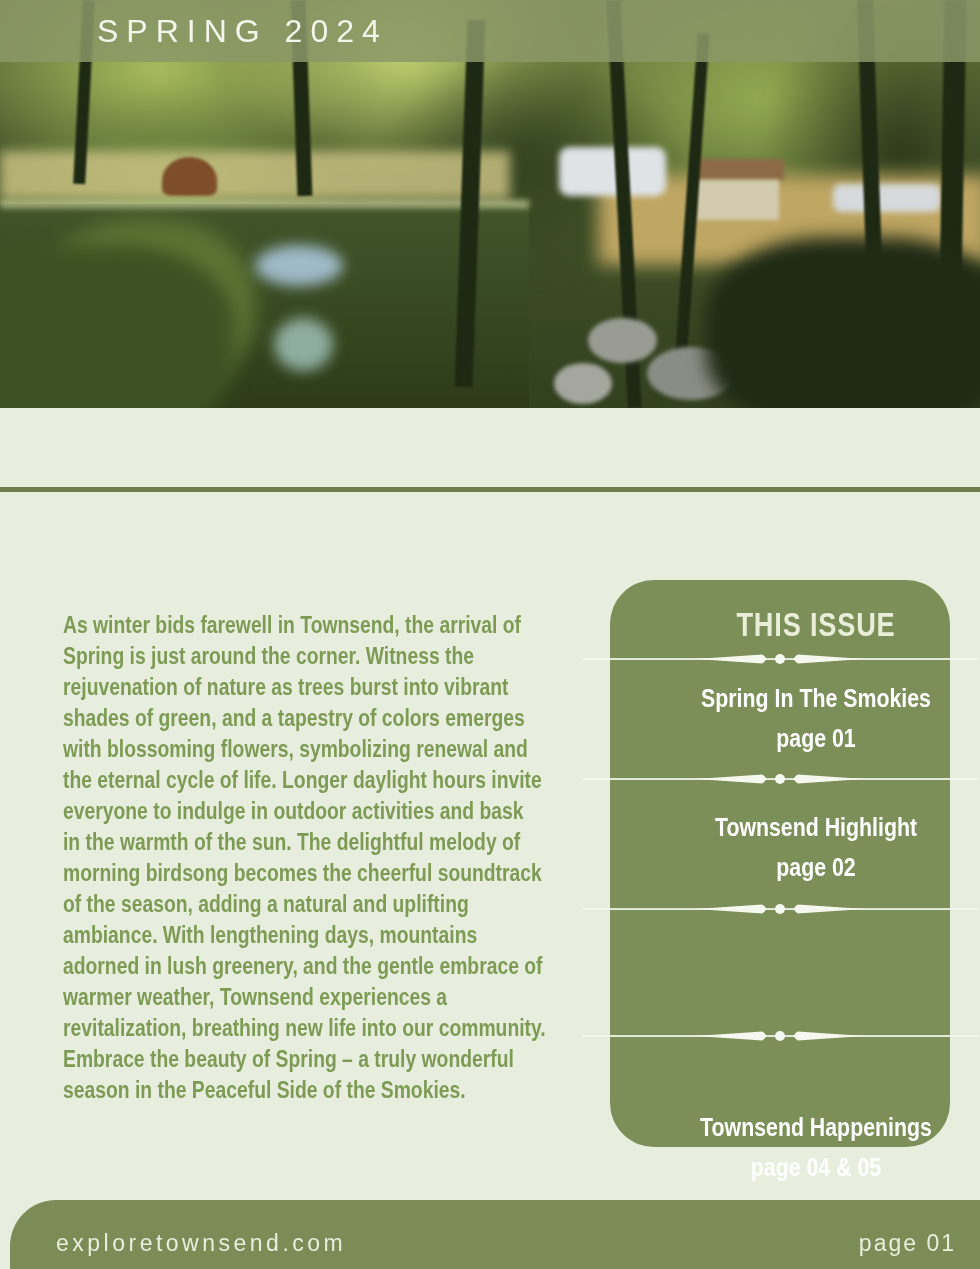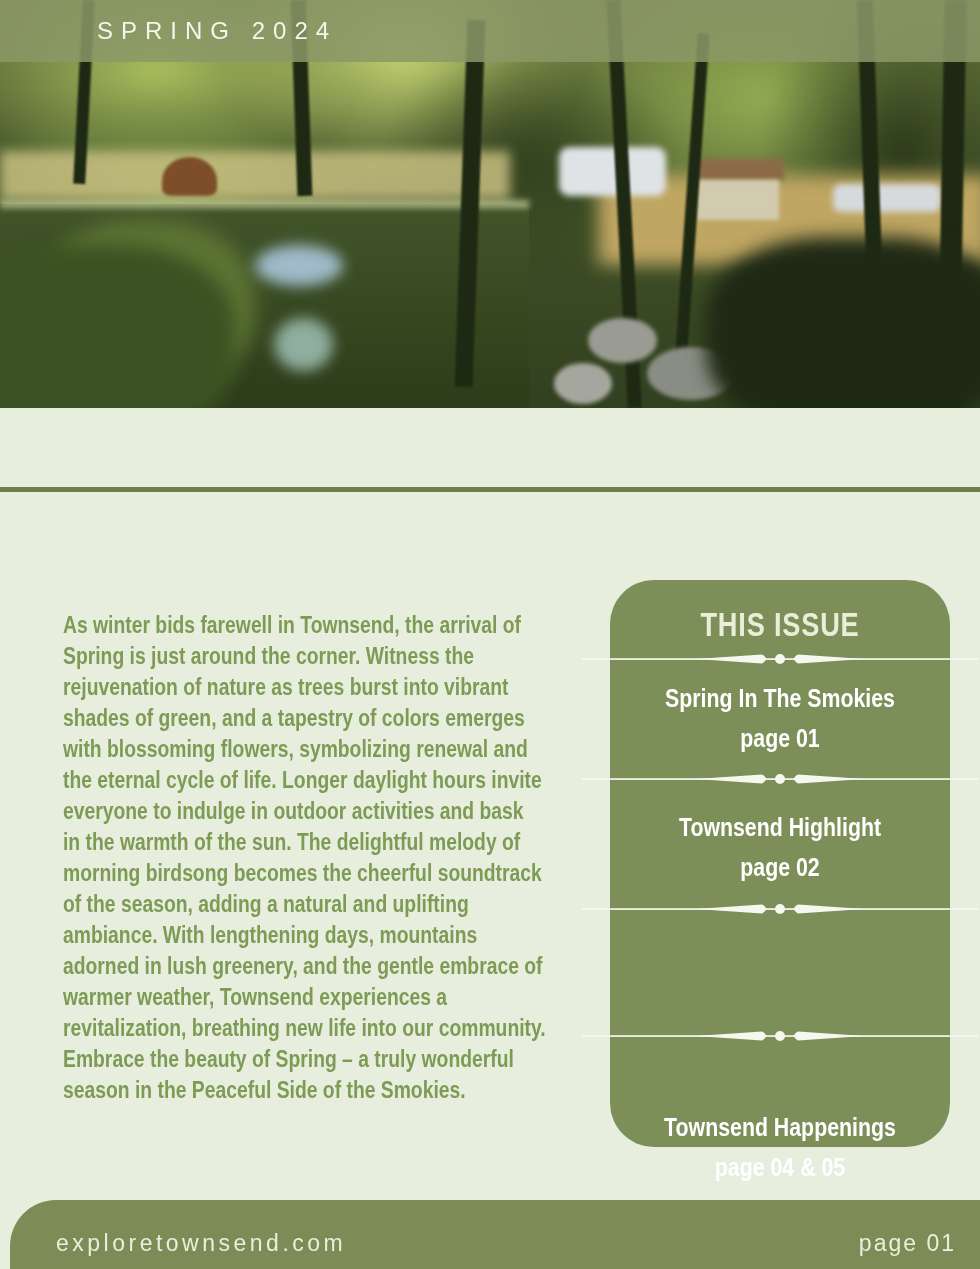--- a/index.html
+++ b/index.html
@@ -43,41 +43,41 @@
   .t7 { left:96%; top:0;   width:2.2%; height:100%; transform:rotate(1deg); }
   .rock1 { left:60%; top:78%; width:7%; height:11%; background:#9a9c93; border-radius:50%; filter:blur(2px); }
   .rock2 { left:66%; top:85%; width:9%; height:13%; background:#8a8d84; border-radius:50%; filter:blur(2px); }
   .rock3 { left:56.5%; top:89%; width:6%; height:10%; background:#a5a79e; border-radius:50%; filter:blur(2px); }
   .darkbr { left:72%; top:58%; width:31%; height:48%; background:#1f2a15; border-radius:40%; filter:blur(9px); }
   .darkbl { left:-6%; top:60%; width:30%; height:48%; background:#3c5222; border-radius:40%; filter:blur(9px); }
 
   
   .topbar { position:absolute; left:0; top:0; width:100%; height:62px;
     background:rgba(139,152,103,.85); display:flex; align-items:center; padding-left:97px; }
-  .topbar span { color:#f4f6ec; font-size:24px; letter-spacing:8px; font-weight:400; }
+  .topbar span { color:#f4f6ec; font-size:32px; letter-spacing:8px; font-weight:400; }
 
   
   .rule { position:absolute; left:0; top:487px; width:100%; height:5px; background:#6e7f4d; z-index:1; }
 
   
   .masthead { position:absolute; left:133px; top:352px; width:714px; height:186px;
     background:#7c8f58; border-radius:52px; z-index:3; text-align:center; padding-top:26px; }
   .masthead h1 { color:#eef2e1; font-size:64px; font-weight:700; letter-spacing:2px;
     line-height:82px; white-space:nowrap; transform:scaleX(.70); transform-origin:50% 50%; }
   .masthead p { margin-top:14px; color:#dbe5c4; font-size:20px; letter-spacing:.6px;
     line-height:28px; font-weight:400; }
 
   
   .article { position:absolute; left:63px; top:610px; width:575px; z-index:2;
     color:#7d9b55; font-size:23px; font-weight:700; line-height:31px;
     transform:scaleX(.84); transform-origin:0 0; }
 
   
   .toc { position:absolute; left:610px; top:580px; width:340px; height:567px;
-    background:#7c8f58; border-radius:44px; z-index:2; }
+    background:#7c8f58; border-radius:44px; z-index:2;padding-left:36px; }
   .toc h2 { position:absolute; top:20px; width:100%; text-align:center; color:#e9eed9;
     font-size:34px; font-weight:700; letter-spacing:1px; line-height:48px; white-space:nowrap;
     transform:scaleX(.80); }
   .toc .divider { position:absolute; left:-28px; width:396px; height:14px; }
   .d1 { top:72px; } .d2 { top:192px; } .d3 { top:322px; } .d4 { top:449px; }
   .toc-item { position:absolute; width:100%; text-align:center; color:#ffffff; }
   .toc-item div { font-size:26px; font-weight:700; line-height:40px; white-space:nowrap;
     transform:scaleX(.82); }
   .i1 { top:98px; } .i2 { top:227px; } .i3 { top:352px; } .i4 { top:479px;margin-top:48px; }
 

